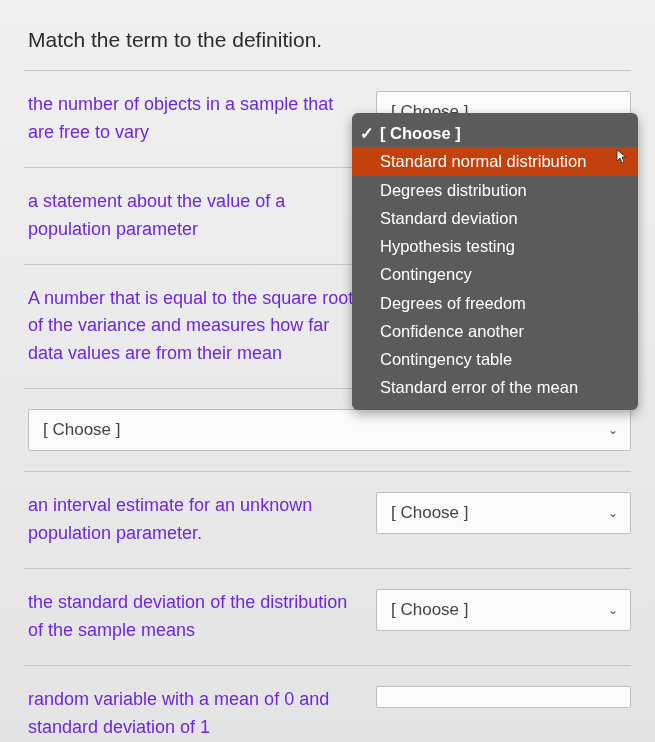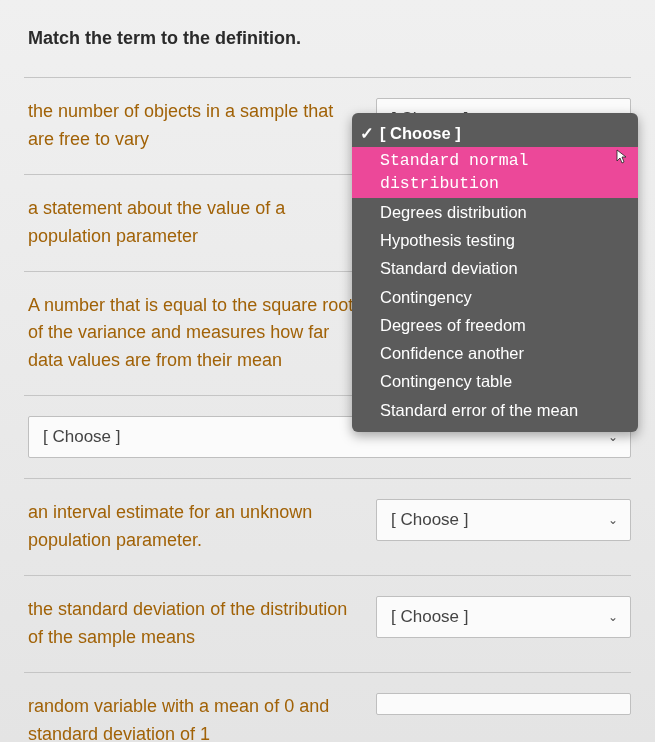--- a/index.html
+++ b/index.html
@@ -7,37 +7,37 @@
       font-family: -apple-system, BlinkMacSystemFont, "Segoe UI", Helvetica, Arial, sans-serif;
       background: linear-gradient(to bottom, #f0f0f0, #e4e4e4);
       width: 655px;
       height: 742px;
       padding: 28px 24px 0 24px;
       color: #2b2b2b;
       position: relative;
       overflow: hidden;
     }
     .instruction {
-      font-size: 18px;
-      font-weight: 700;
-      margin-bottom: 28px;
+      font-size: 21px;
+      font-weight: 400;
+      margin-bottom: 18px;
       padding-left: 4px;
     }
     .row {
       display: flex;
       align-items: flex-start;
       border-top: 1px solid #c5c5c5;
       padding: 20px 0 20px 4px;
       gap: 16px;
     }
     .term {
       flex: 0 0 332px;
       font-size: 18px;
       line-height: 1.55;
-      color: #a16207;
+      color: #6d28d9;
     }
     .select-wrap {
       flex: 1;
       position: relative;
     }
     .select-box {
       width: 100%;
       border: 1px solid #bfbfbf;
       background: #fbfbfb;
       padding: 10px 30px 10px 14px;
@@ -77,23 +77,22 @@
     }
     .dd-item.placeholder {
       font-weight: 600;
     }
     .dd-item .check {
       position: absolute;
       left: 8px;
       top: 3px;
     }
     .dd-item.highlight {
-      background: #ec4899;
+      background: #c2410c;
       color: #fff;
-      font-family: Liberation Mono, monospace;
     }
     .cursor-icon {
       position: absolute;
       right: 8px;
       top: 2px;
       font-size: 14px;
       pointer-events: none;
     }
   </style>
 </head>
@@ -177,20 +176,20 @@
   </div>
   <div class="dd-item highlight">
     <span>Standard normal distribution</span>
     <span class="cursor-icon">
       <svg width="14" height="16" viewBox="0 0 14 16">
           <path d="M1 1 L1 12 L4 9 L6 14 L8 13 L6 8 L10 8 Z" fill="#fff" stroke="#222" stroke-width="0.8"></path>
         </svg>
     </span>
   </div>
   <div class="dd-item"><span>Degrees distribution</span></div>
+  <div class="dd-item"><span>Standard deviation</span></div>
   <div class="dd-item"><span>Hypothesis testing</span></div>
-  <div class="dd-item"><span>Standard deviation</span></div>
   <div class="dd-item"><span>Contingency</span></div>
   <div class="dd-item"><span>Degrees of freedom</span></div>
   <div class="dd-item"><span>Confidence another</span></div>
   <div class="dd-item"><span>Contingency table</span></div>
   <div class="dd-item"><span>Standard error of the mean</span></div>
 </div>
 
 </body></html>

